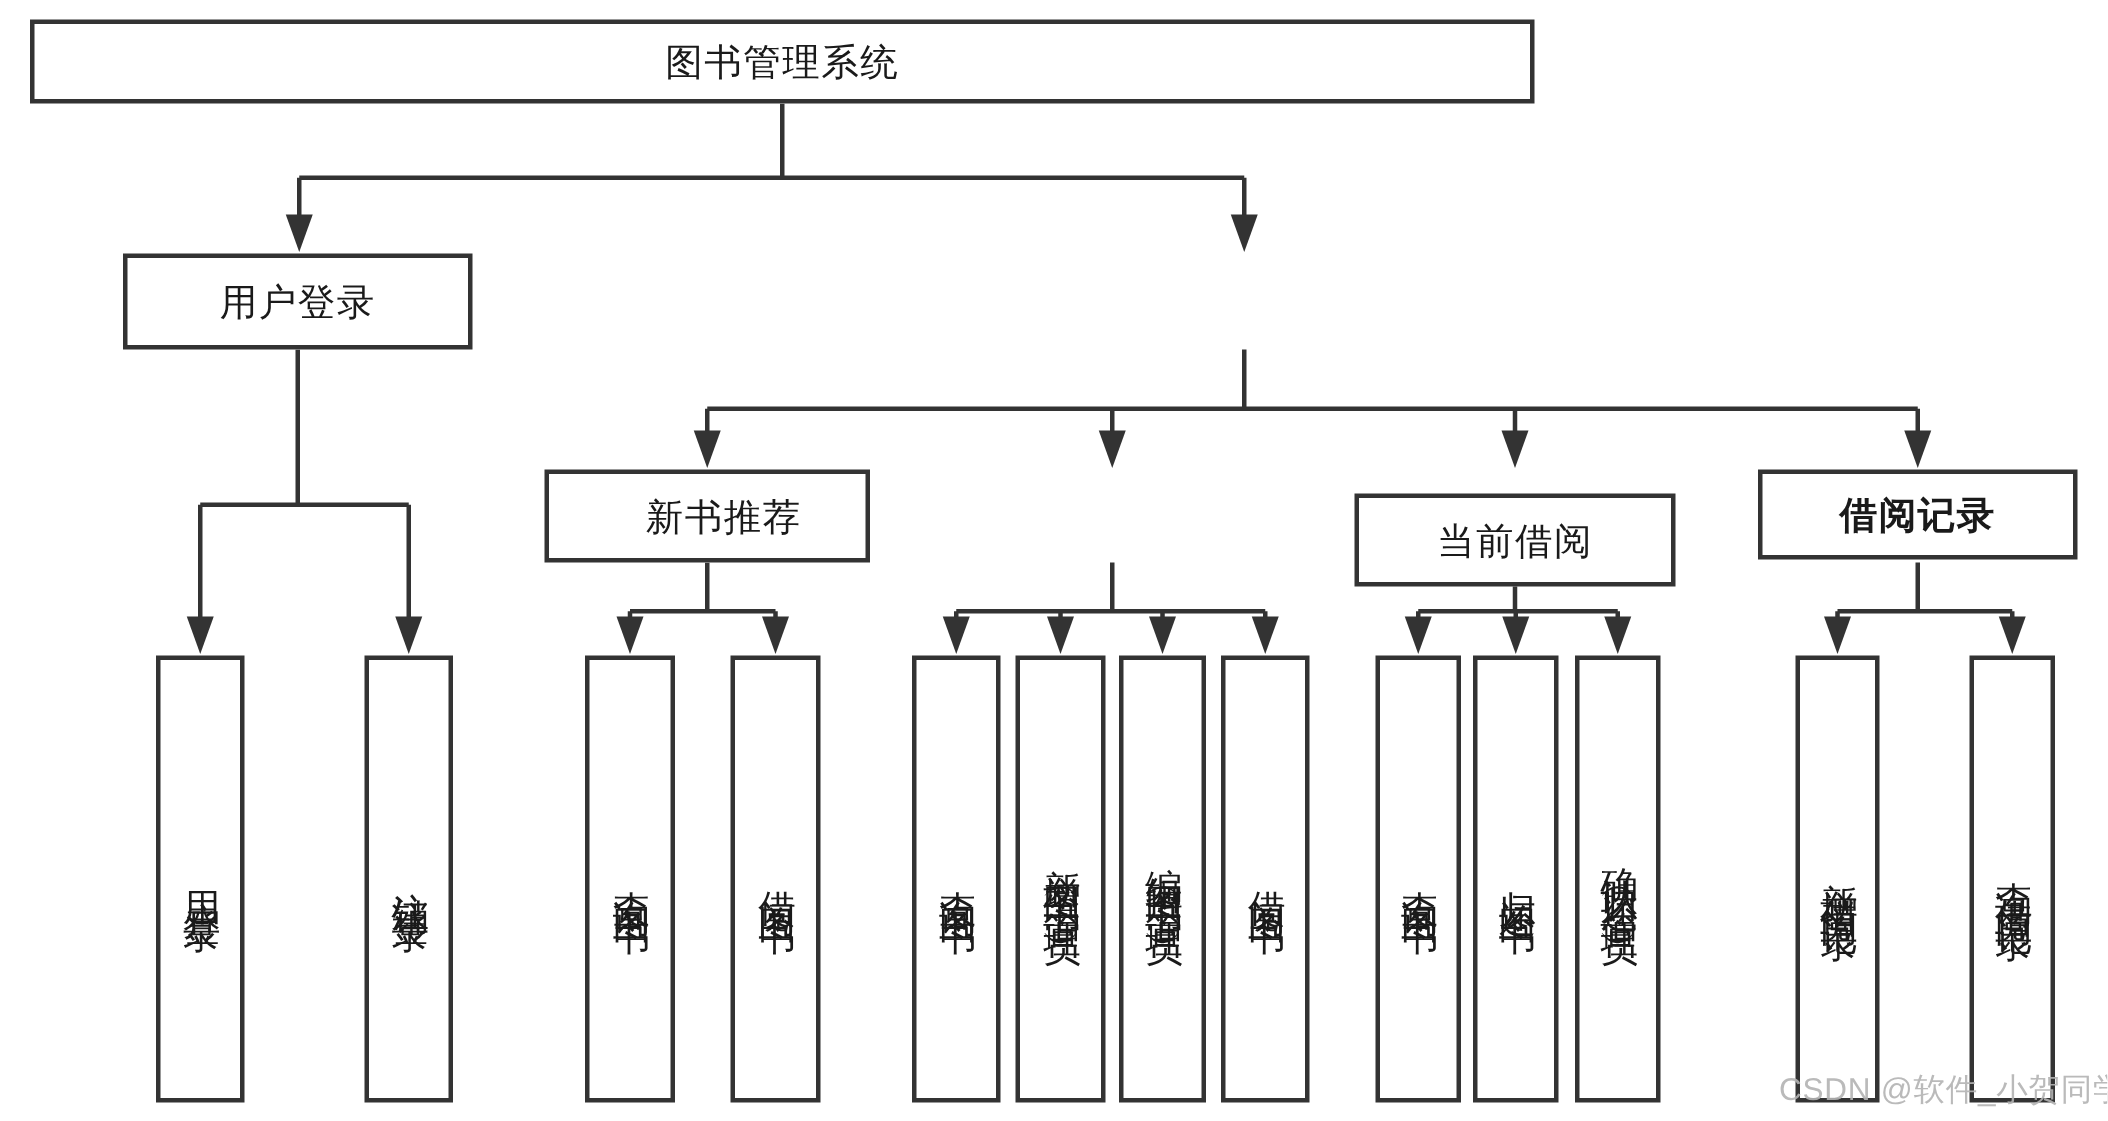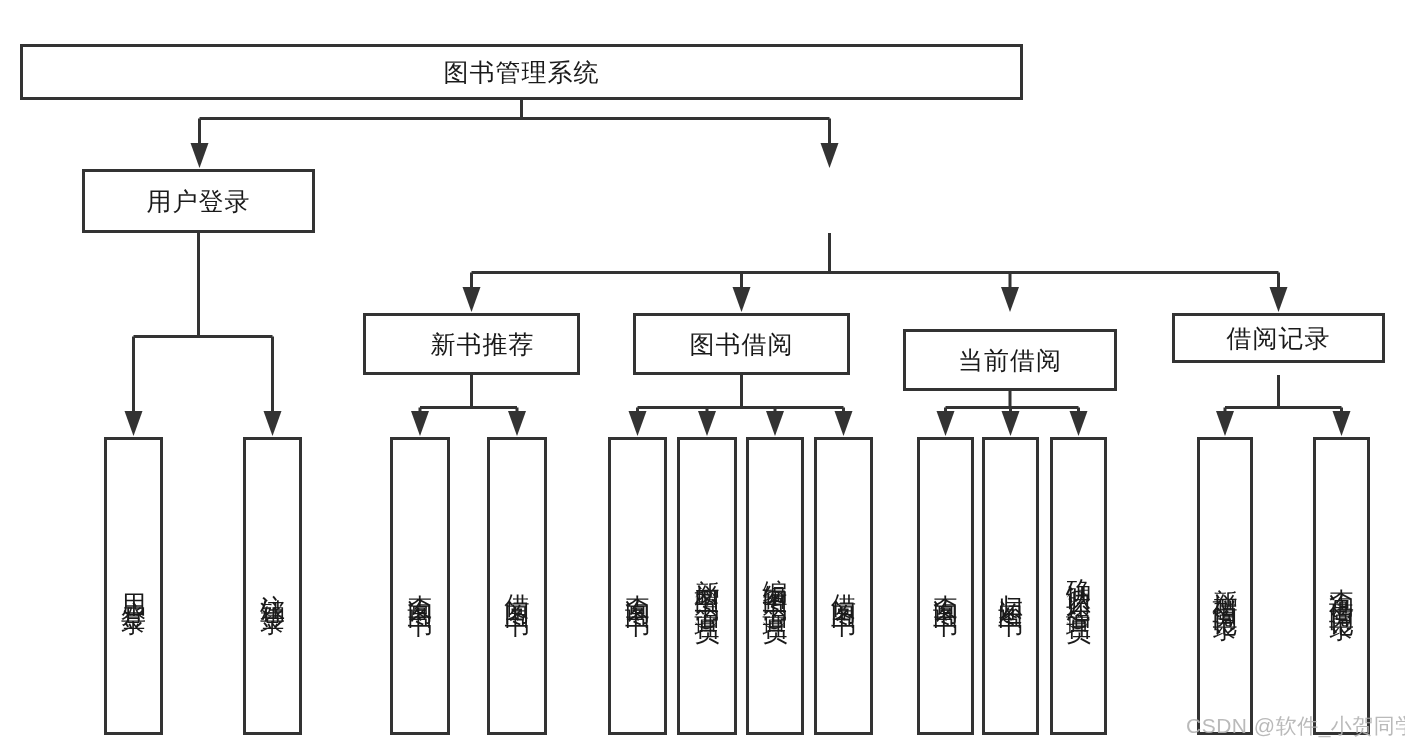--- a/index.html
+++ b/index.html
@@ -42,27 +42,27 @@
   }
   .leaf .v-label {
     writing-mode: vertical-rl;
     text-orientation: mixed;
     font-size: 25px;
     letter-spacing: 6px;
     line-height: 1;
     color: var(--text);
   }
   
-  .box-root      { left: 20px;   top: 13px;  width: 1003px; height: 56px; margin-top: 31px; }
+  .box-root      { left: 20px;   top: 13px;  width: 1003px; height: 56px; }
   .box-l2a       { left: 82px;   top: 169px; width: 233px;  height: 64px; }
   .box-l2b       { left: 712px;  top: 169px; width: 234px;  height: 64px; }
   .box-l3a       { left: 363px;  top: 313px; width: 217px;  height: 62px; padding-left: 22px; }
   .box-l3b       { left: 633px;  top: 313px; width: 217px;  height: 62px; }
   .box-l3c       { left: 903px;  top: 313px; width: 214px;  height: 62px; margin-top: 16px; }
-  .box-l3d       { left: 1172px; top: 313px; width: 213px;  height: 50px; }
+  .box-l3d       { left: 1172px; top: 313px; width: 213px;  height: 60px; font-weight: bold; }
   .leaf          { top: 437px;   height: 298px; }
   .leaf-ul1 { left: 104px;  width: 59px; }
   .leaf-ul2 { left: 243px;  width: 59px; }
   .leaf-nb1 { left: 390px;  width: 60px; }
   .leaf-nb2 { left: 487px;  width: 60px; }
   .leaf-bw1 { left: 608px;  width: 59px; }
   .leaf-bw2 { left: 677px;  width: 60px; }
   .leaf-bw3 { left: 746px;  width: 58px; }
   .leaf-bw4 { left: 814px;  width: 59px; }
   .leaf-cu1 { left: 917px;  width: 57px; }
@@ -124,23 +124,20 @@
     <span class="h-label">图书管理系统</span>
   </div>
 
   <div class="node box-l2a">
     <span class="h-label">用户登录</span>
   </div>
 
   <div class="node box-l3a">
     <span class="h-label">新书推荐</span>
   </div>
-  <div class="node box-l3b">
-    <span class="h-label">图书借阅</span>
-  </div>
   <div class="node box-l3c">
     <span class="h-label">当前借阅</span>
   </div>
   <div class="node box-l3d">
     <span class="h-label">借阅记录</span>
   </div>
 
   <div class="node leaf leaf-ul1">
     <span class="v-label">用户登录</span>
   </div>

